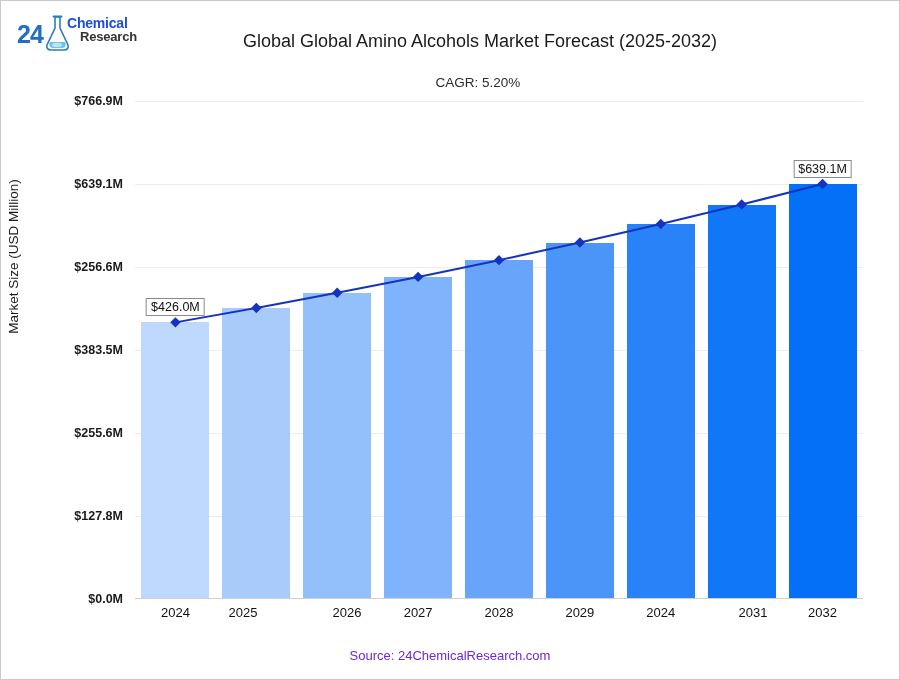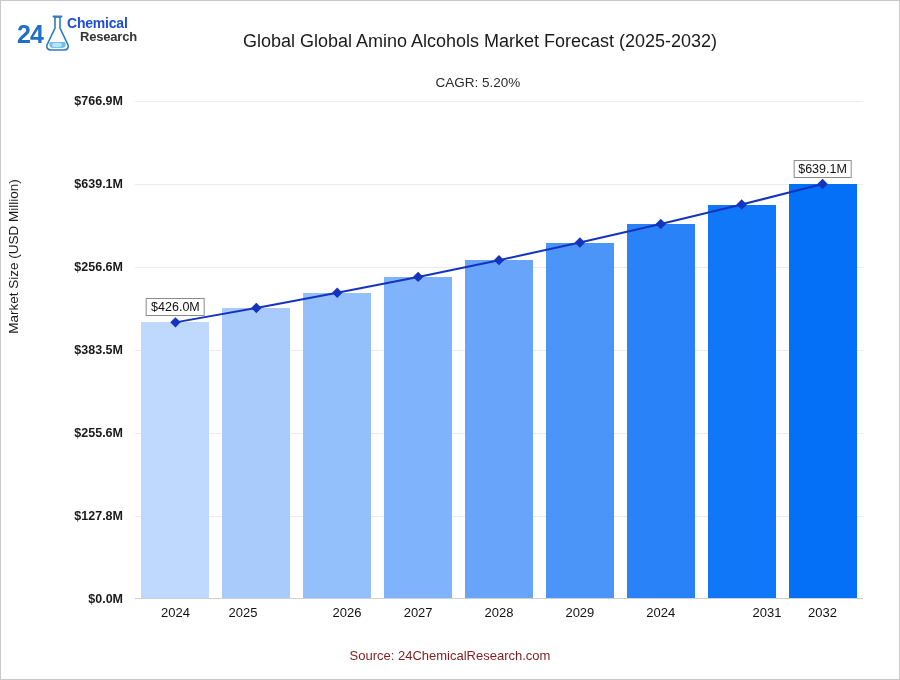--- a/index.html
+++ b/index.html
@@ -181,21 +181,21 @@
     font-size: 14px;
     color: #1a1a1a;
   }
   #source {
     position: absolute;
     left: 0;
     top: 647px;
     width: 898px;
     text-align: center;
     font-size: 13px;
-    color: #7f1d1d;
+    color: #6d28d9;
   }
 </style>
 </head>
 <body>
 
 <div id="page">
 
   <div id="logo">
     <span class="logo-24">24</span>
     <svg class="logo-flask" viewBox="0 0 26 36">
@@ -261,20 +261,20 @@
         <div class="pt-label" style="left: 687.556px; top: 76.9892px;">$639.1M</div>
       </div>
     <div id="xlabels-layer">
         <div class="xtick" style="left: 40.4444px;">2024</div>
         <div class="xtick" style="left: 108px;">2025</div>
         <div class="xtick" style="left: 212px;">2026</div>
         <div class="xtick" style="left: 283.111px;">2027</div>
         <div class="xtick" style="left: 364px;">2028</div>
         <div class="xtick" style="left: 444.889px;">2029</div>
         <div class="xtick" style="left: 525.778px;">2024</div>
-        <div class="xtick" style="left: 632px;">2031</div>
+        <div class="xtick" style="left: 618px;">2031</div>
         <div class="xtick" style="left: 687.556px;">2032</div>
       </div>
     <div class="axis-line-x"></div>
   </div>
 
   <div id="source">Source: 24ChemicalResearch.com</div>
 </div>
 
 </body></html>

